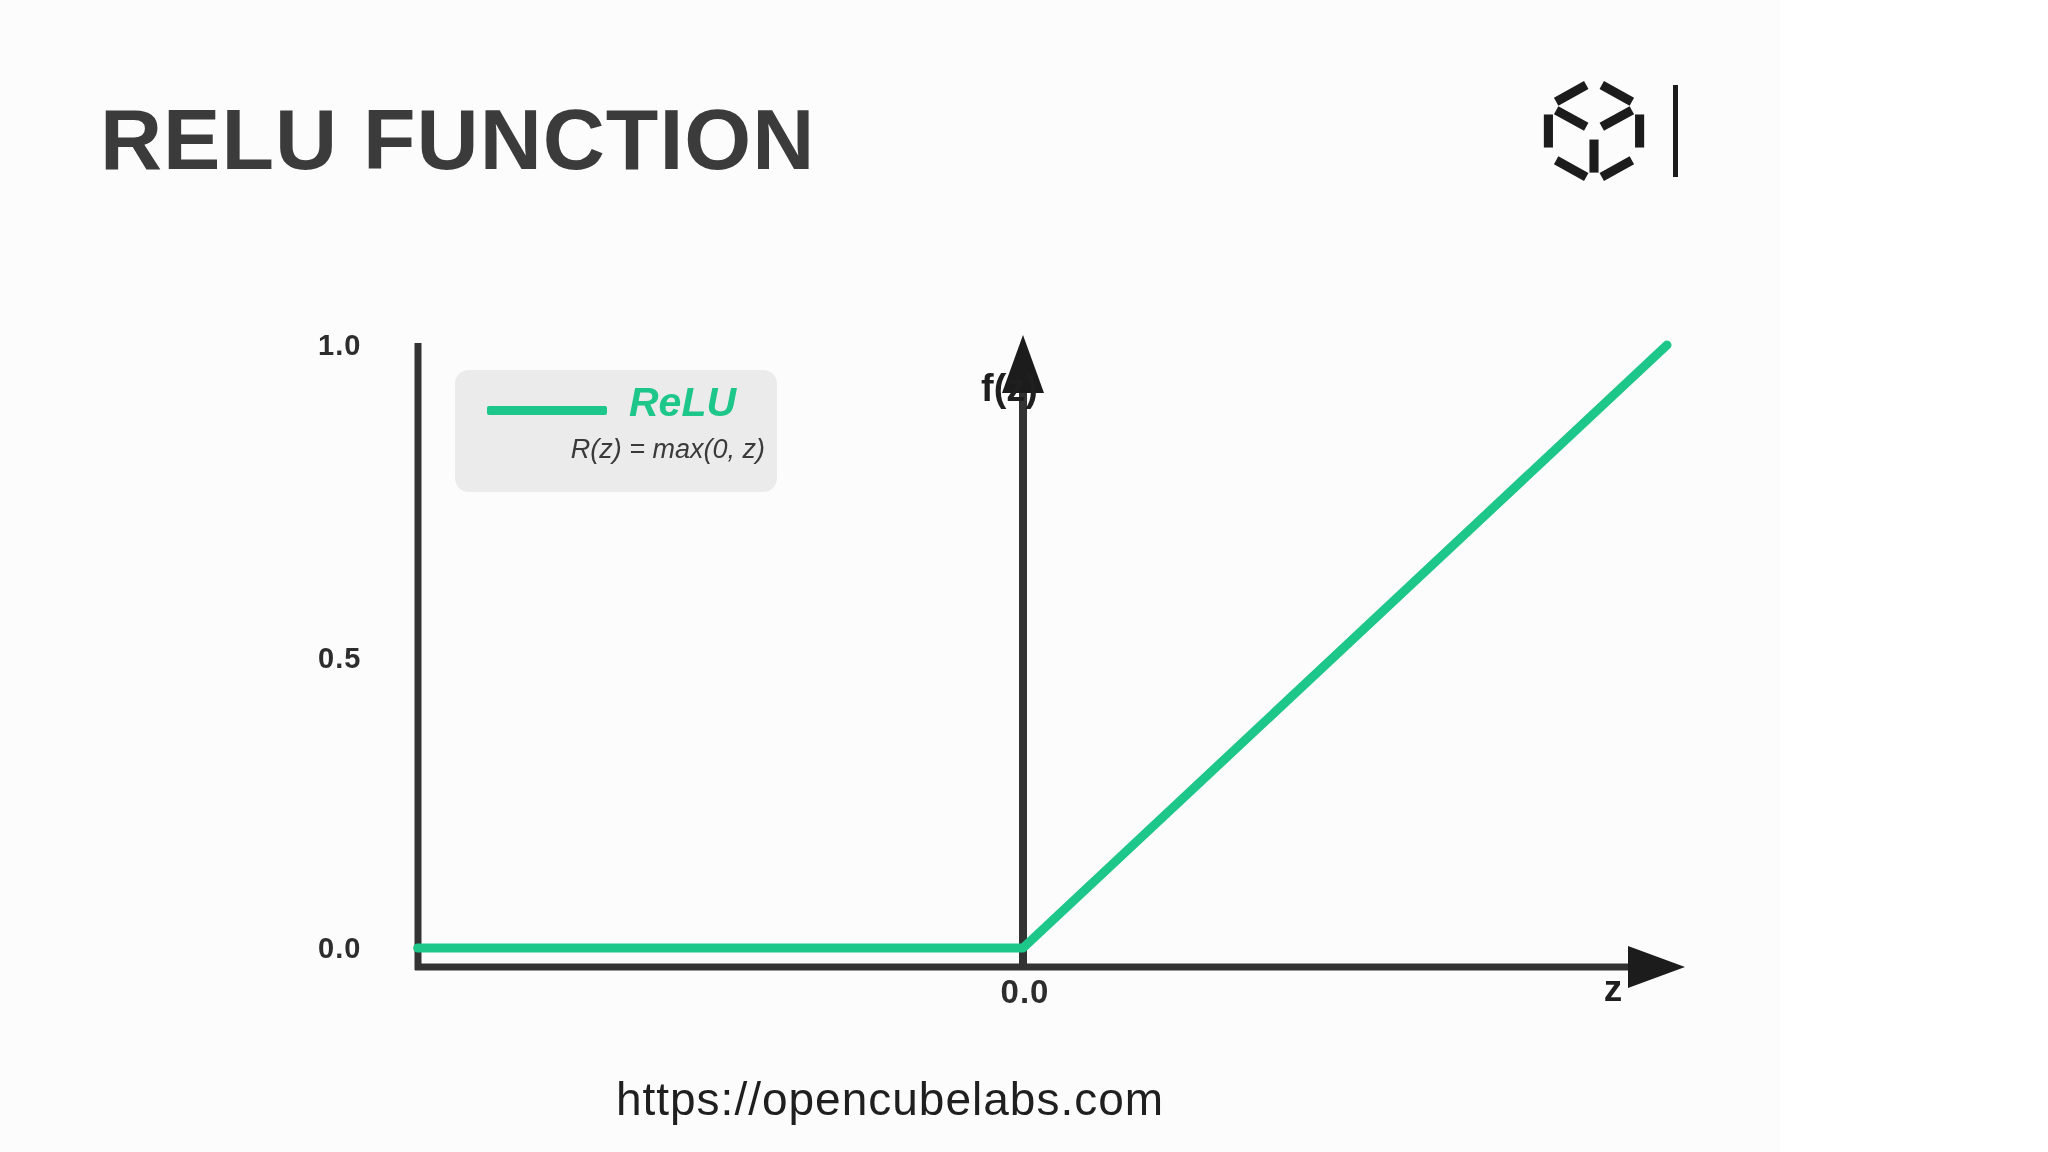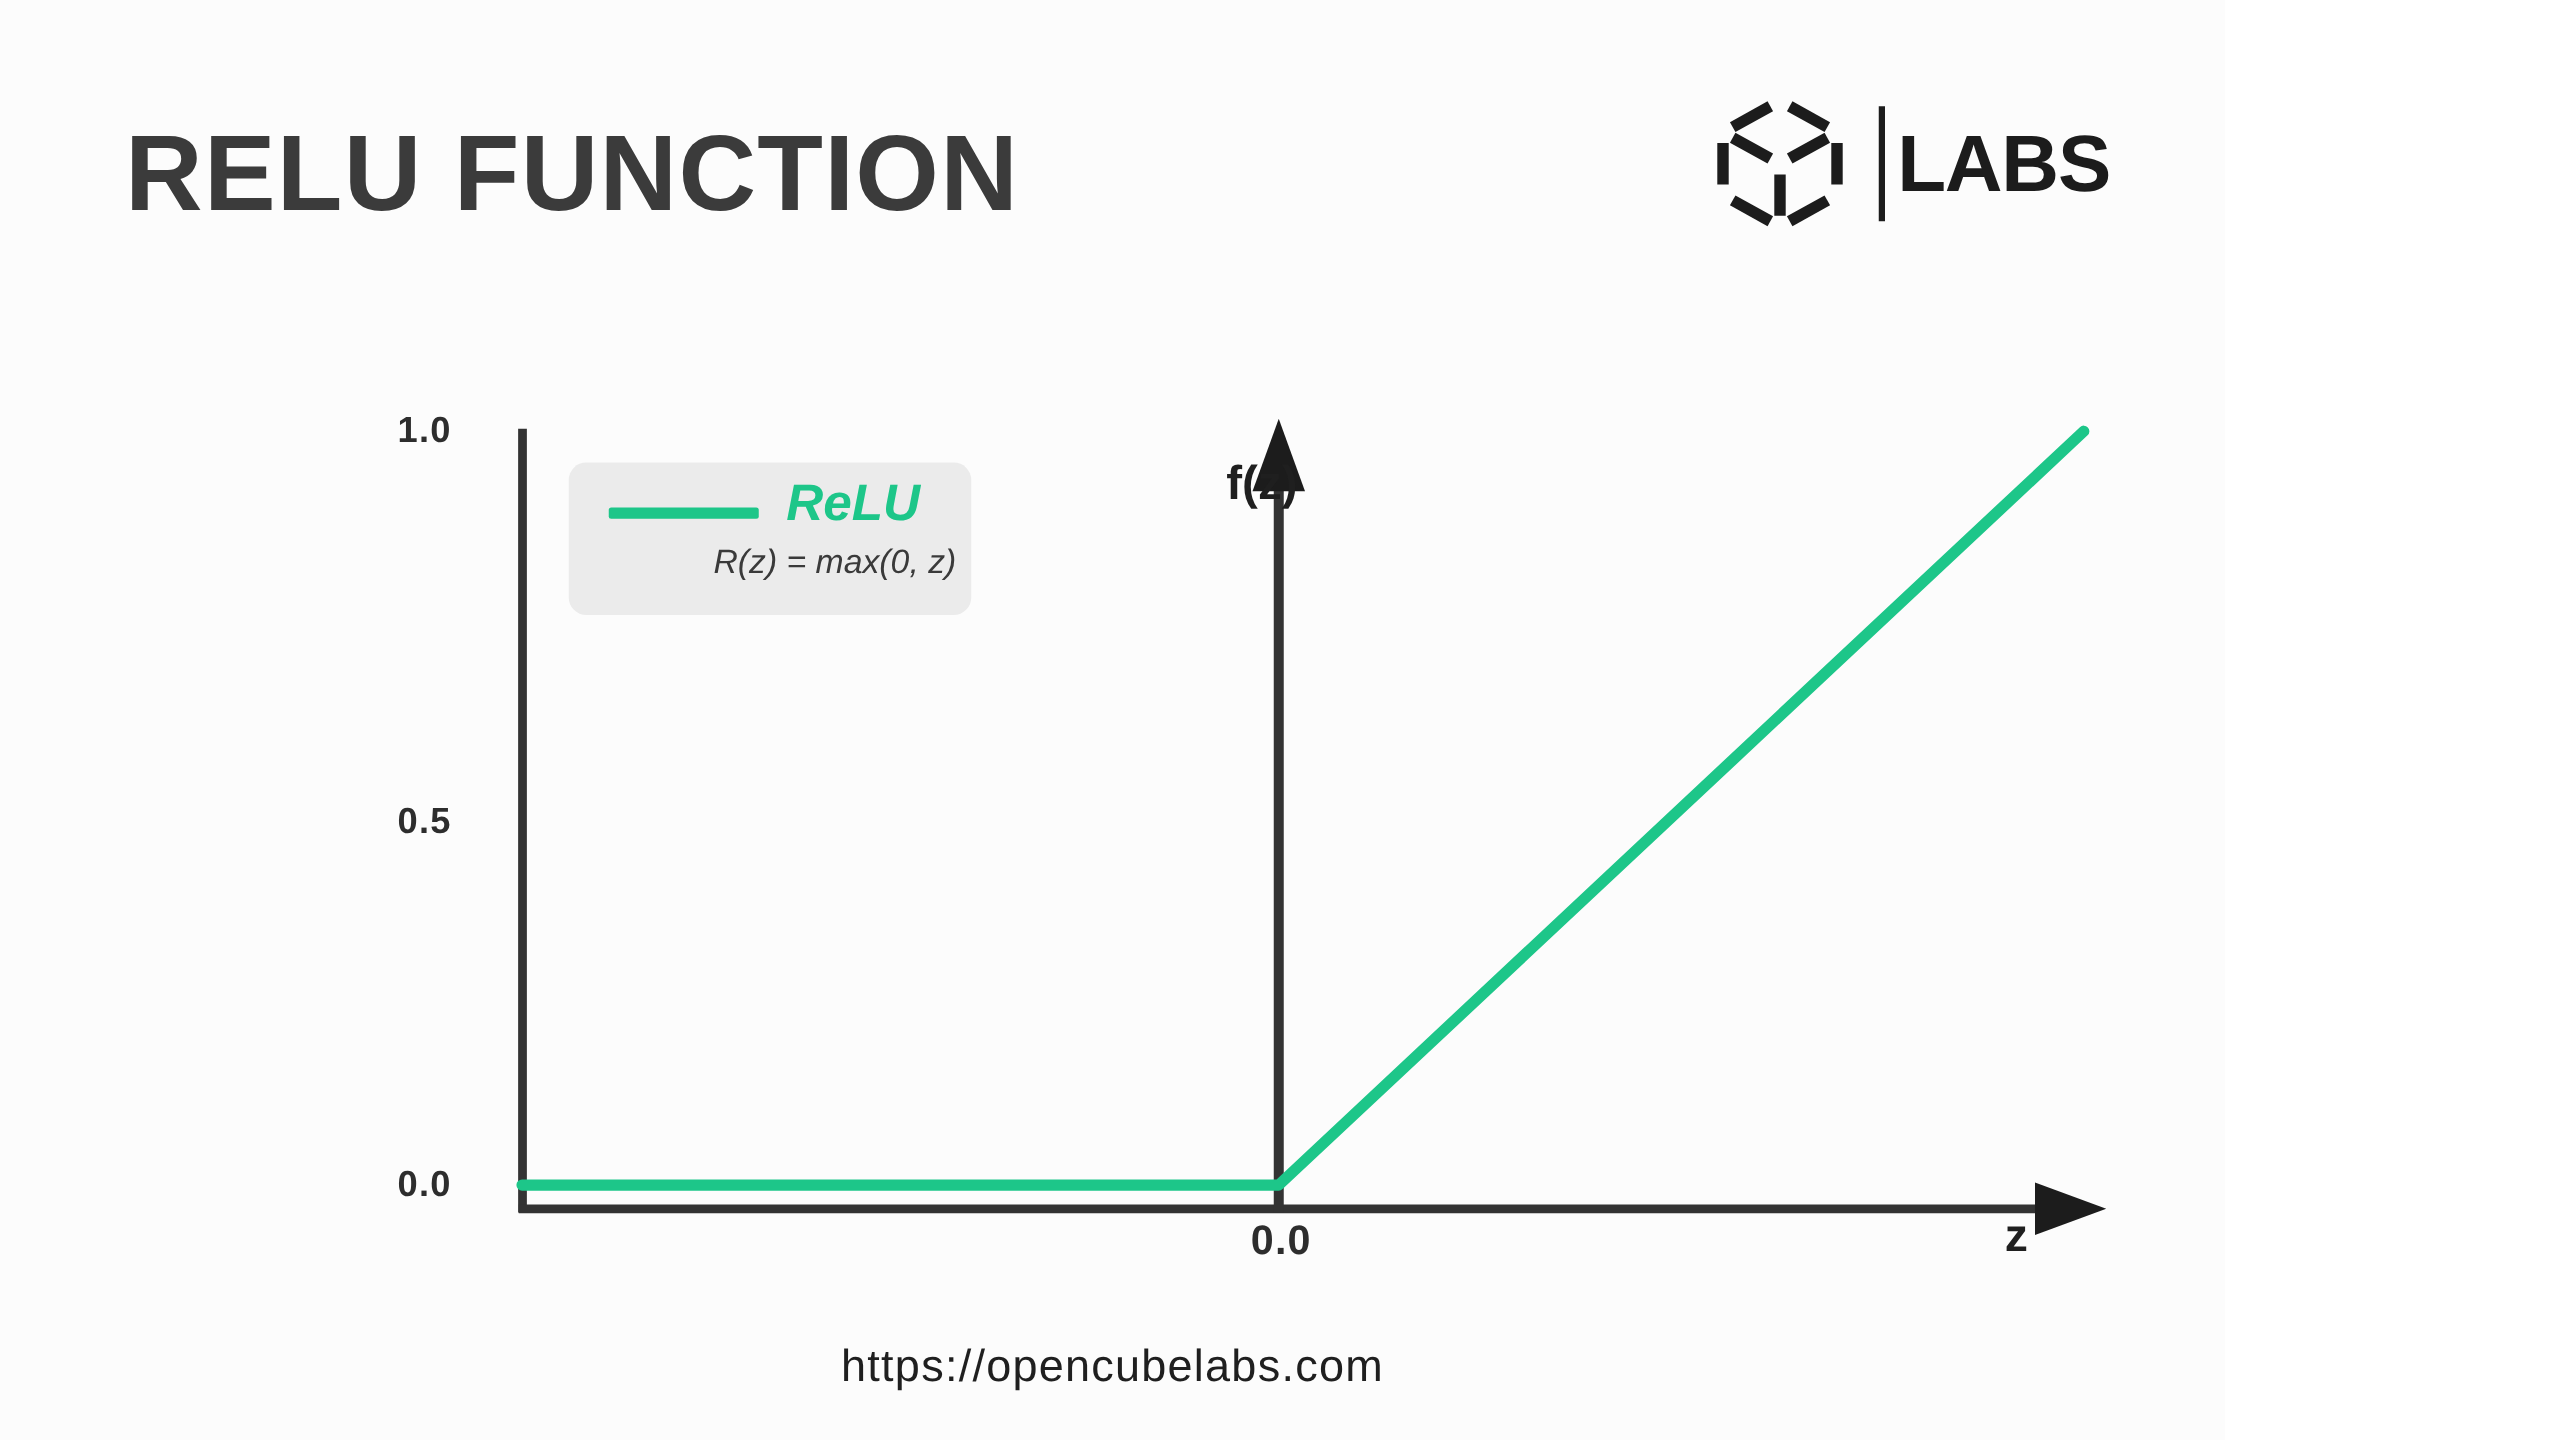--- a/index.html
+++ b/index.html
@@ -65,21 +65,21 @@
     position:absolute;left:174px;top:12px;
     font-size:41px;font-weight:800;color:#1dc689;line-height:1;
   }
   .legend-formula{
     position:absolute;right:12px;top:64px;
     font-size:27px;font-weight:400;color:#3a3a3a;white-space:nowrap;
   }
   
   .site-url{
     position:absolute;left:0;right:0;top:1072px;text-align:center;
-    font-size:36px;font-weight:300;color:#1f1f1f;letter-spacing:1px;
+    font-size:46px;font-weight:300;color:#1f1f1f;letter-spacing:1px;
   }
 </style>
 </head>
 <body>
 
 <div class="stage">
 
   <div class="page-title">RELU FUNCTION</div>
 
   <div class="logo">
@@ -91,21 +91,20 @@
         <line x1="90" y1="35.5" x2="90" y2="64.5"></line>
         <line x1="16.8" y1="75.7" x2="43.2" y2="90.3"></line>
         <line x1="83.2" y1="75.7" x2="56.8" y2="90.3"></line>
         <line x1="43.2" y1="46.3" x2="16.8" y2="31.7"></line>
         <line x1="56.8" y1="46.3" x2="83.2" y2="31.7"></line>
         <line x1="50" y1="57.5" x2="50" y2="86.5"></line>
       </g>
     </svg>
     <div class="logo-text">
         <span class="logo-divider"></span>
-        <span>LABS</span>
     </div>
   </div>
 
   <svg class="chart-svg" viewBox="0 0 2048 1152">
 
     <line x1="418" y1="343" x2="418" y2="970" stroke="#333333" stroke-width="7"></line>
 
     <line x1="415" y1="967" x2="1632" y2="967" stroke="#333333" stroke-width="7"></line>
     <polygon points="1685,967 1628,946 1628,988" fill="#1c1c1c"></polygon>
 

